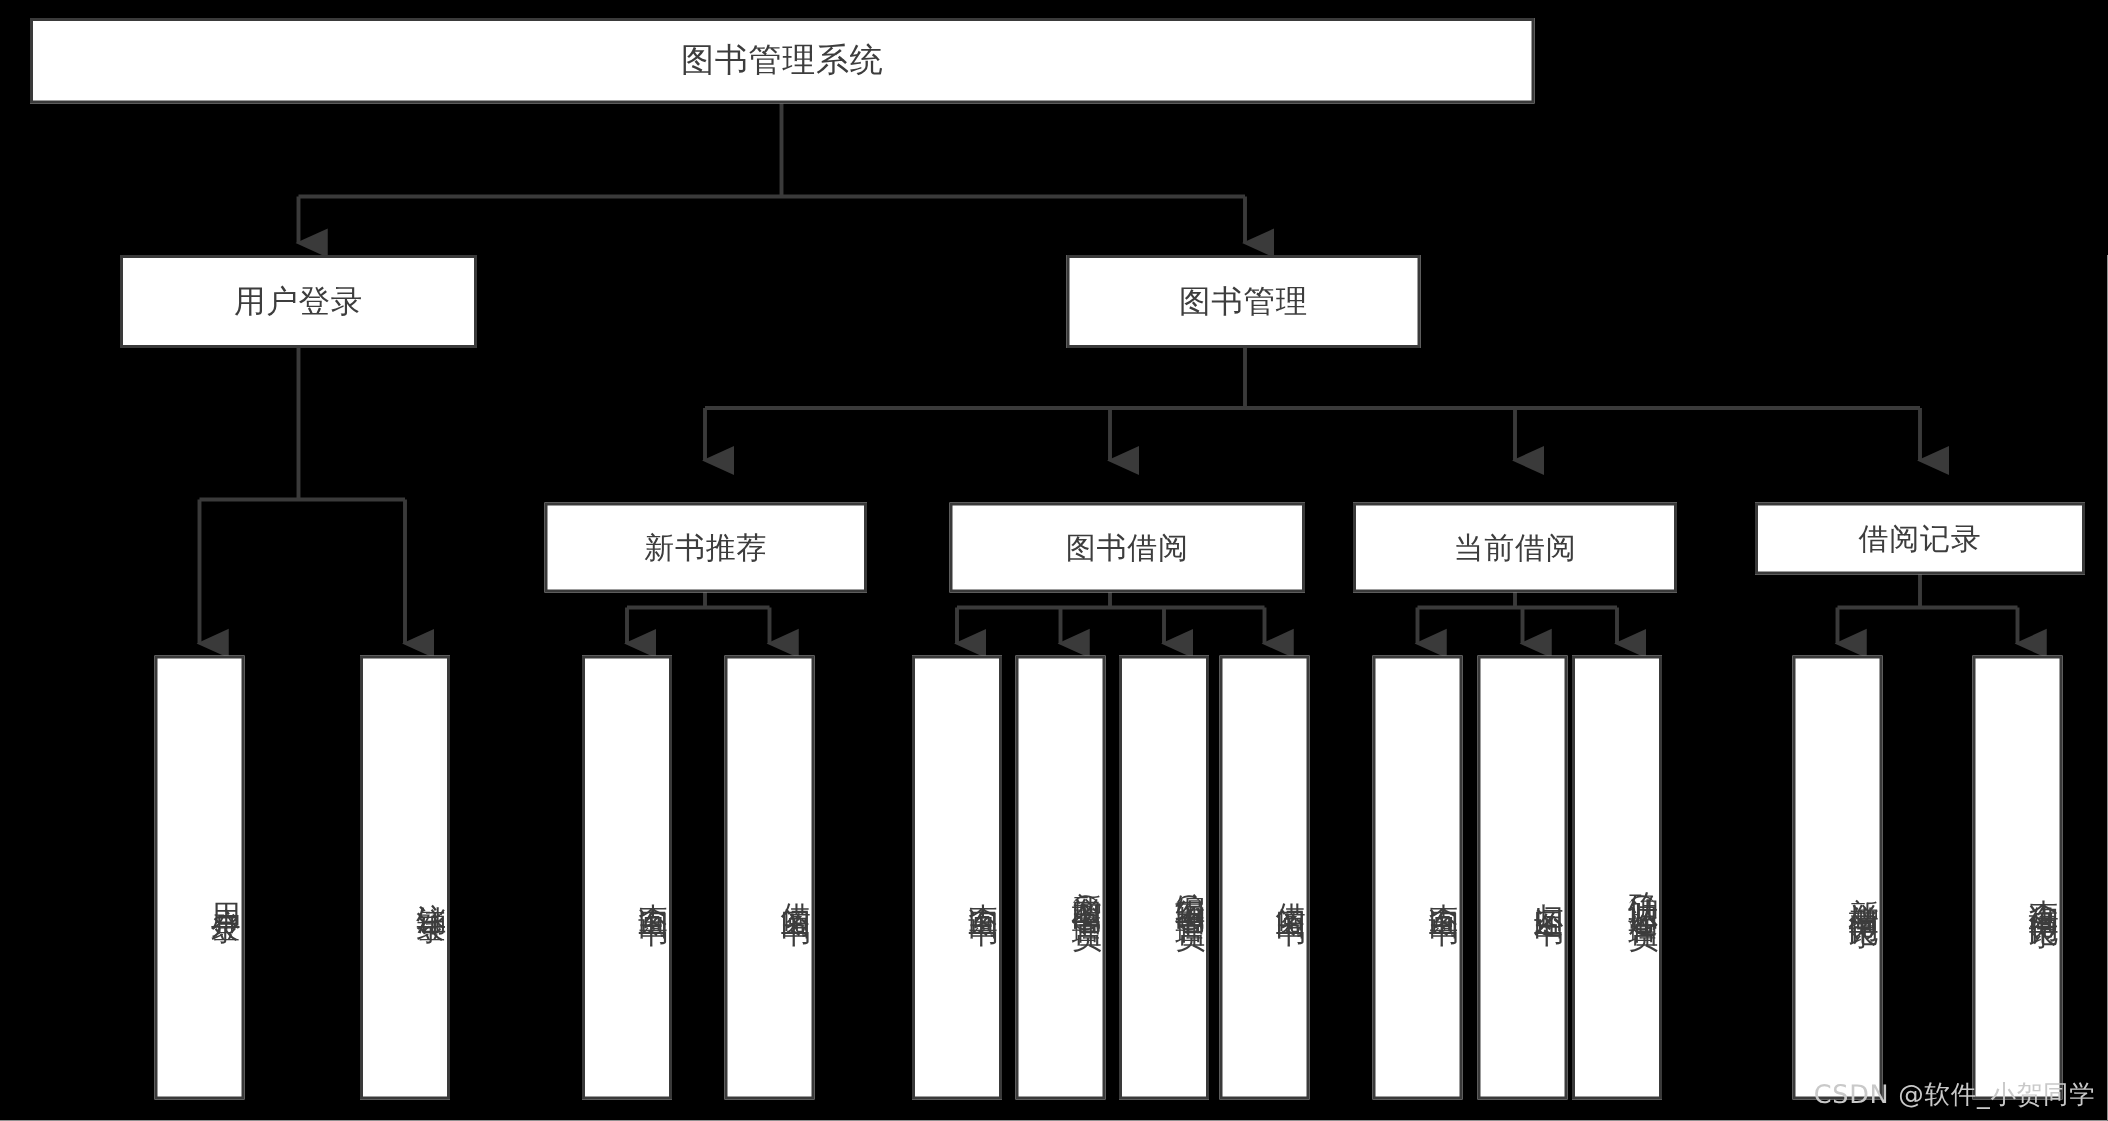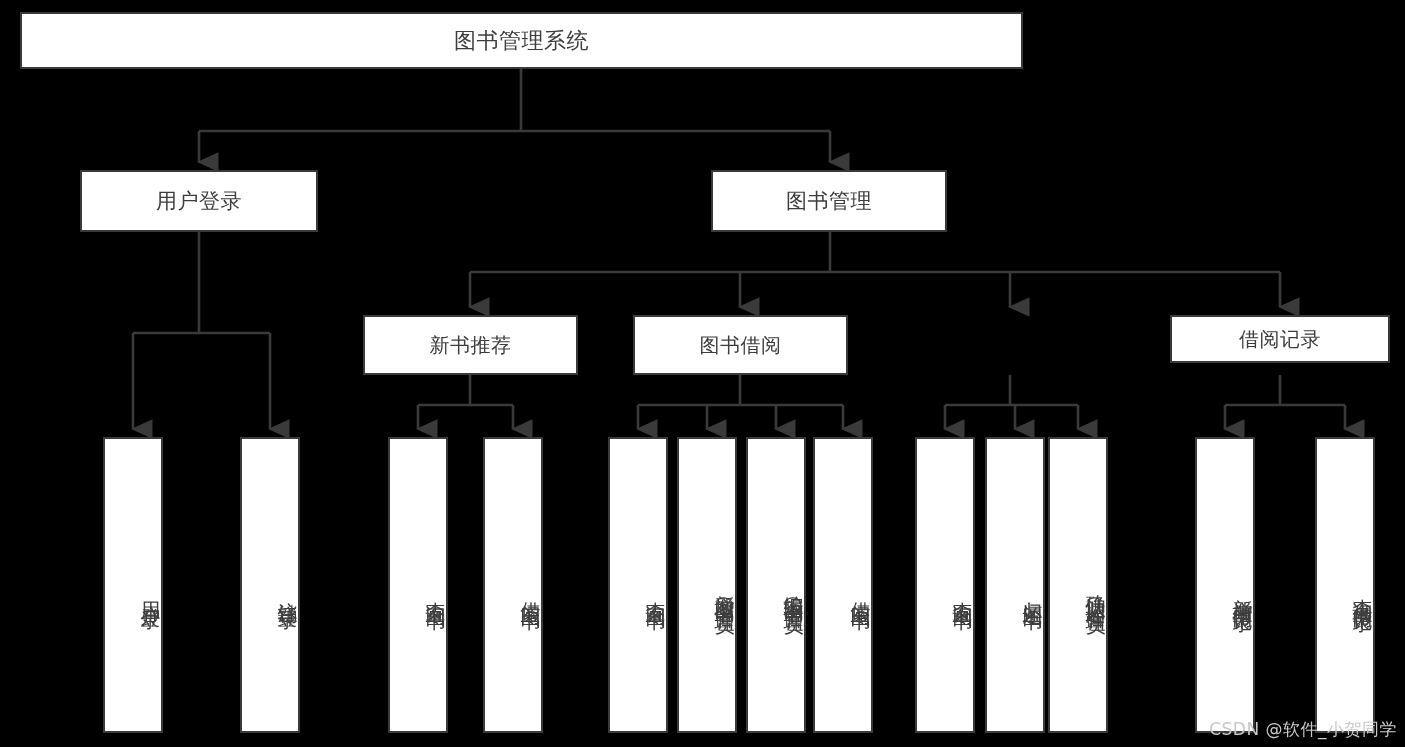--- a/index.html
+++ b/index.html
@@ -34,21 +34,21 @@
     display: flex;
     align-items: center;
     justify-content: center;
     color: #3d3d3d;
     font-size: 21px;
     line-height: 1.15;
     letter-spacing: 0.5px;
   }
   .node.root      { font-size: 22px; }
   .node.level2    { font-size: 21px; }
-  .node.level3    { font-size: 20px; }
+  .node.level3    { font-size: 20px; margin-top: 20px; }
   .node.leaf {
     writing-mode: vertical-rl;
     text-orientation: upright;
     align-items: flex-start;
     justify-content: center;
     padding-top: 14px;
     font-size: 20px;
     line-height: 1.0;
     letter-spacing: 3px;
   }
@@ -130,22 +130,25 @@
   <div class="node level2" style="left:80px; top:170px; width:238px; height:62px;">
     <span>用户登录</span>
   </div>
   <div class="node level2" style="left:711px; top:170px; width:236px; height:62px;font-family:Liberation Serif, serif;">
     <span>图书管理</span>
   </div>
 
   <div class="node level3" style="left:363px; top:315px; width:215px; height:60px;">
     <span>新书推荐</span>
   </div>
-  <div class="node level3" style="left:633px; top:315px; width:215px; height:60px;">
+  <div class="node level3" style="left:633px; top:315px; width:237px; height:60px;">
     <span>图书借阅</span>
+  </div>
+  <div class="node level3" style="left:902px; top:315px; width:216px; height:60px;">
+    <span>当前借阅</span>
   </div>
   <div class="node level3" style="left:1170px; top:315px; width:220px; height:48px;">
     <span>借阅记录</span>
   </div>
 
   <div class="node leaf" style="left:103px; top:437px; width:60px; height:296px;">
     <span class="vtext">用户登录</span>
   </div>
   <div class="node leaf" style="left:240px; top:437px; width:60px; height:296px;">
     <span class="vtext">注销登录</span>

